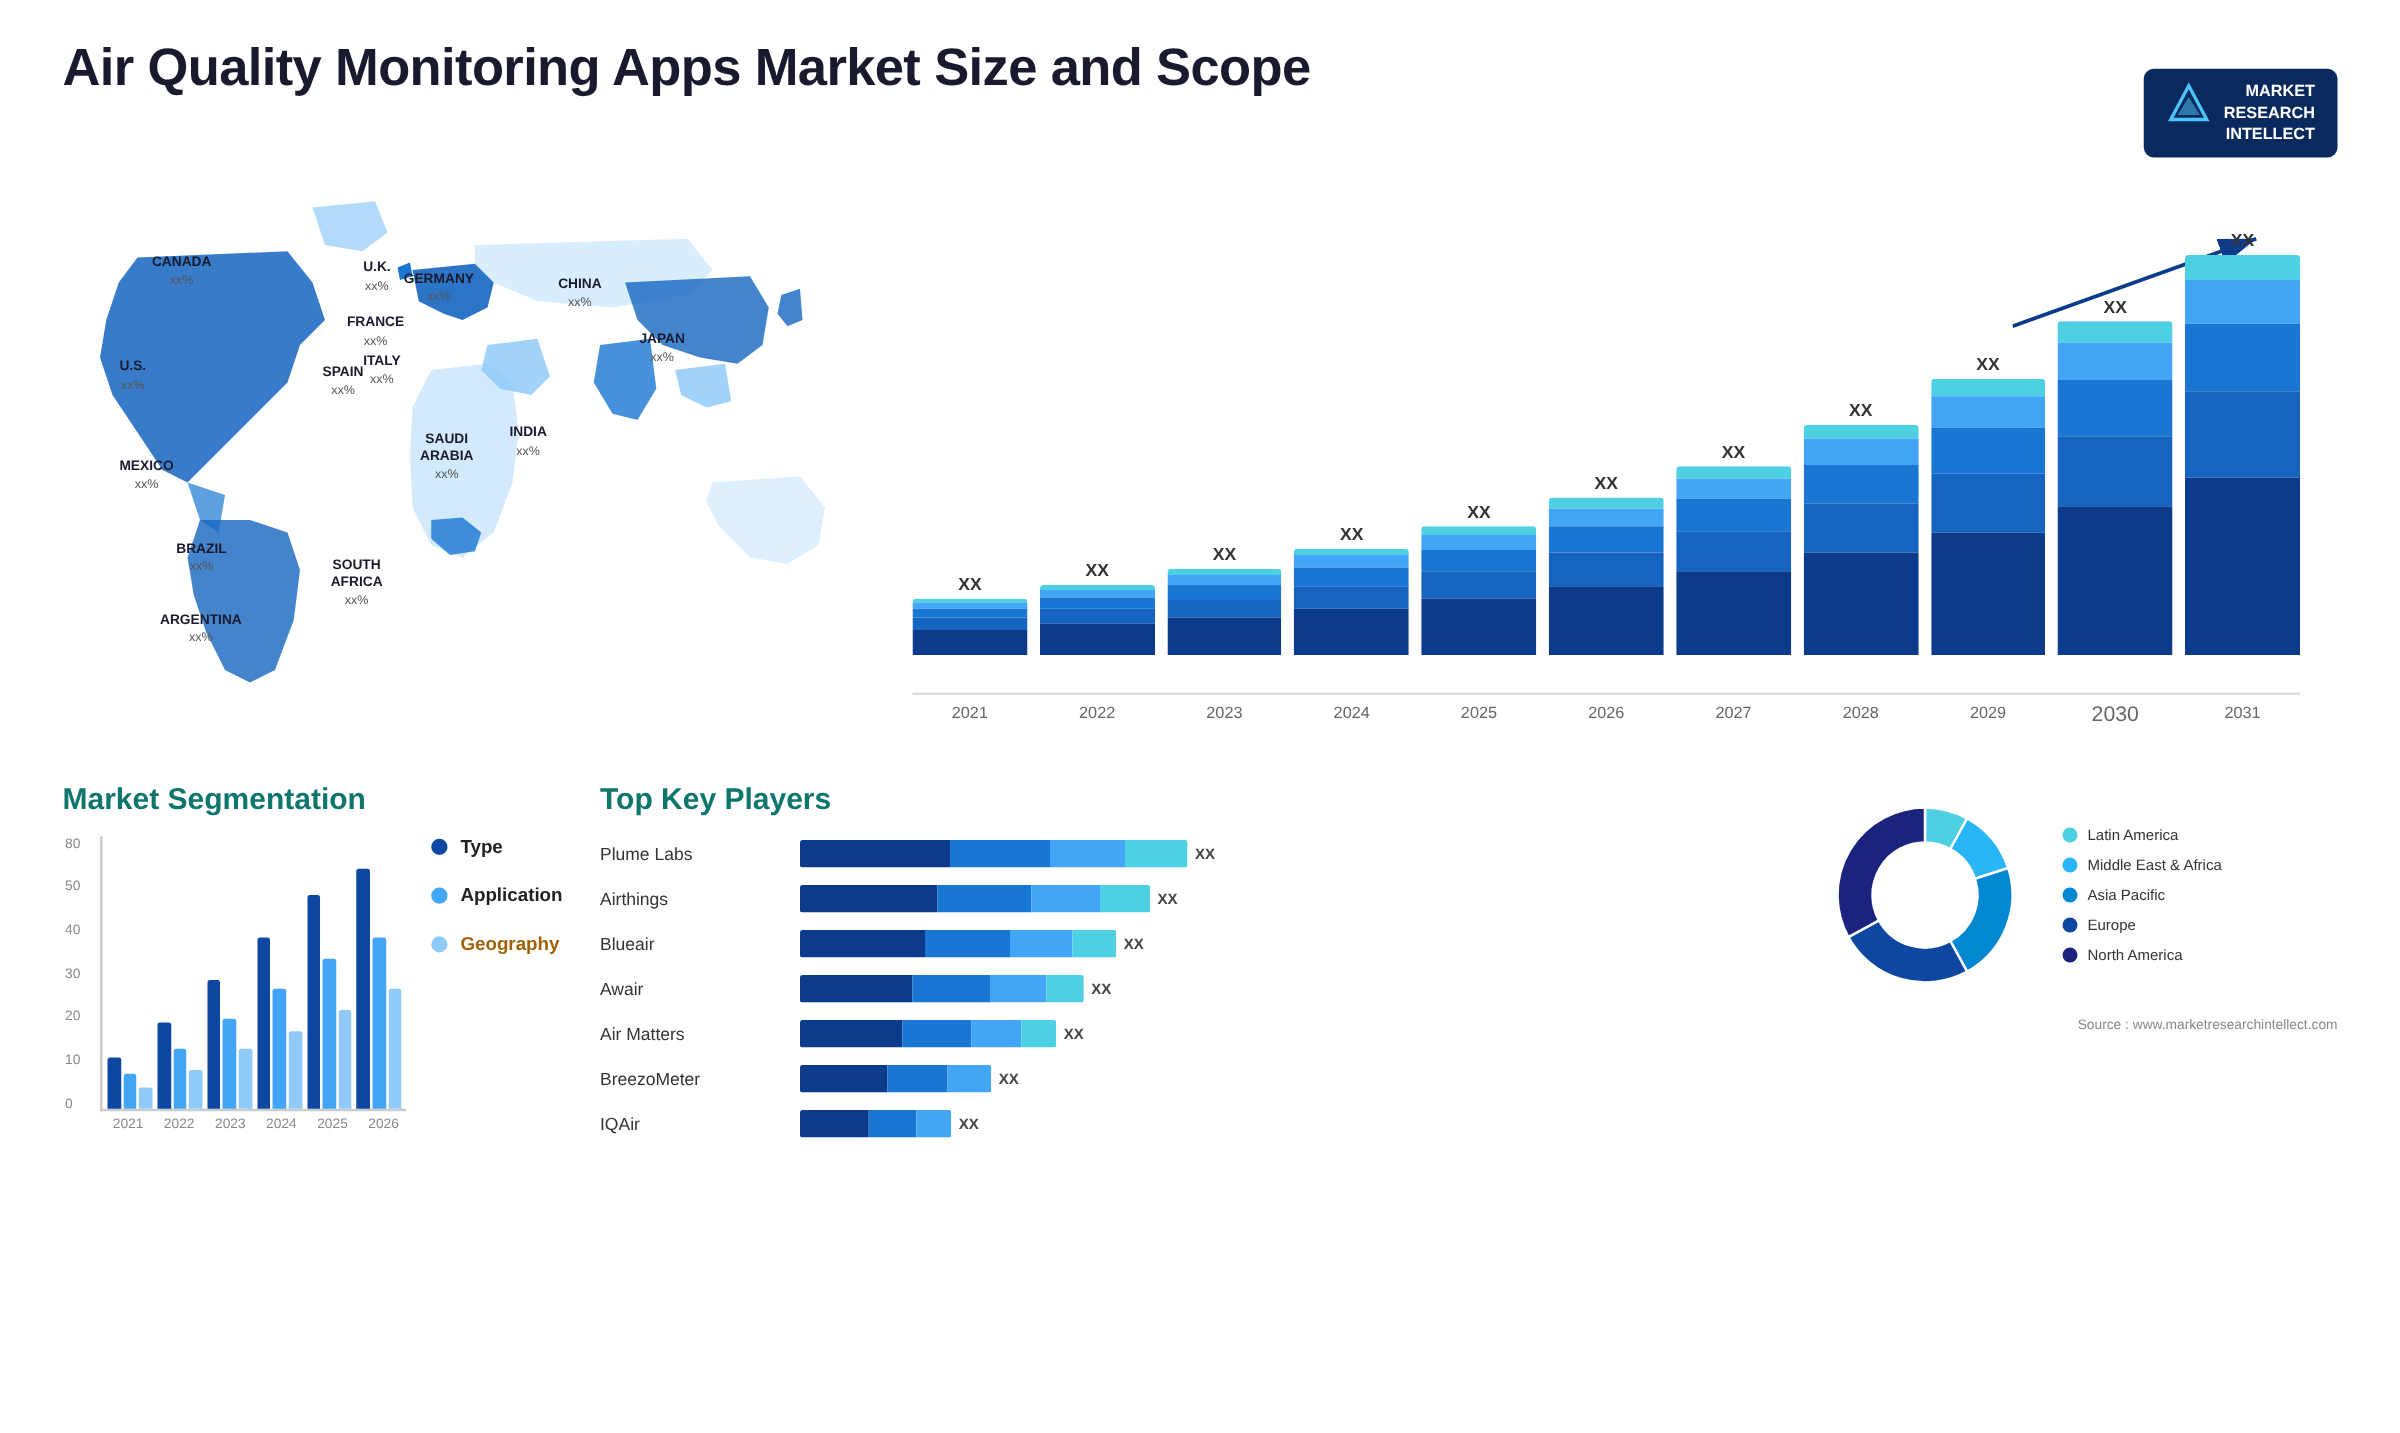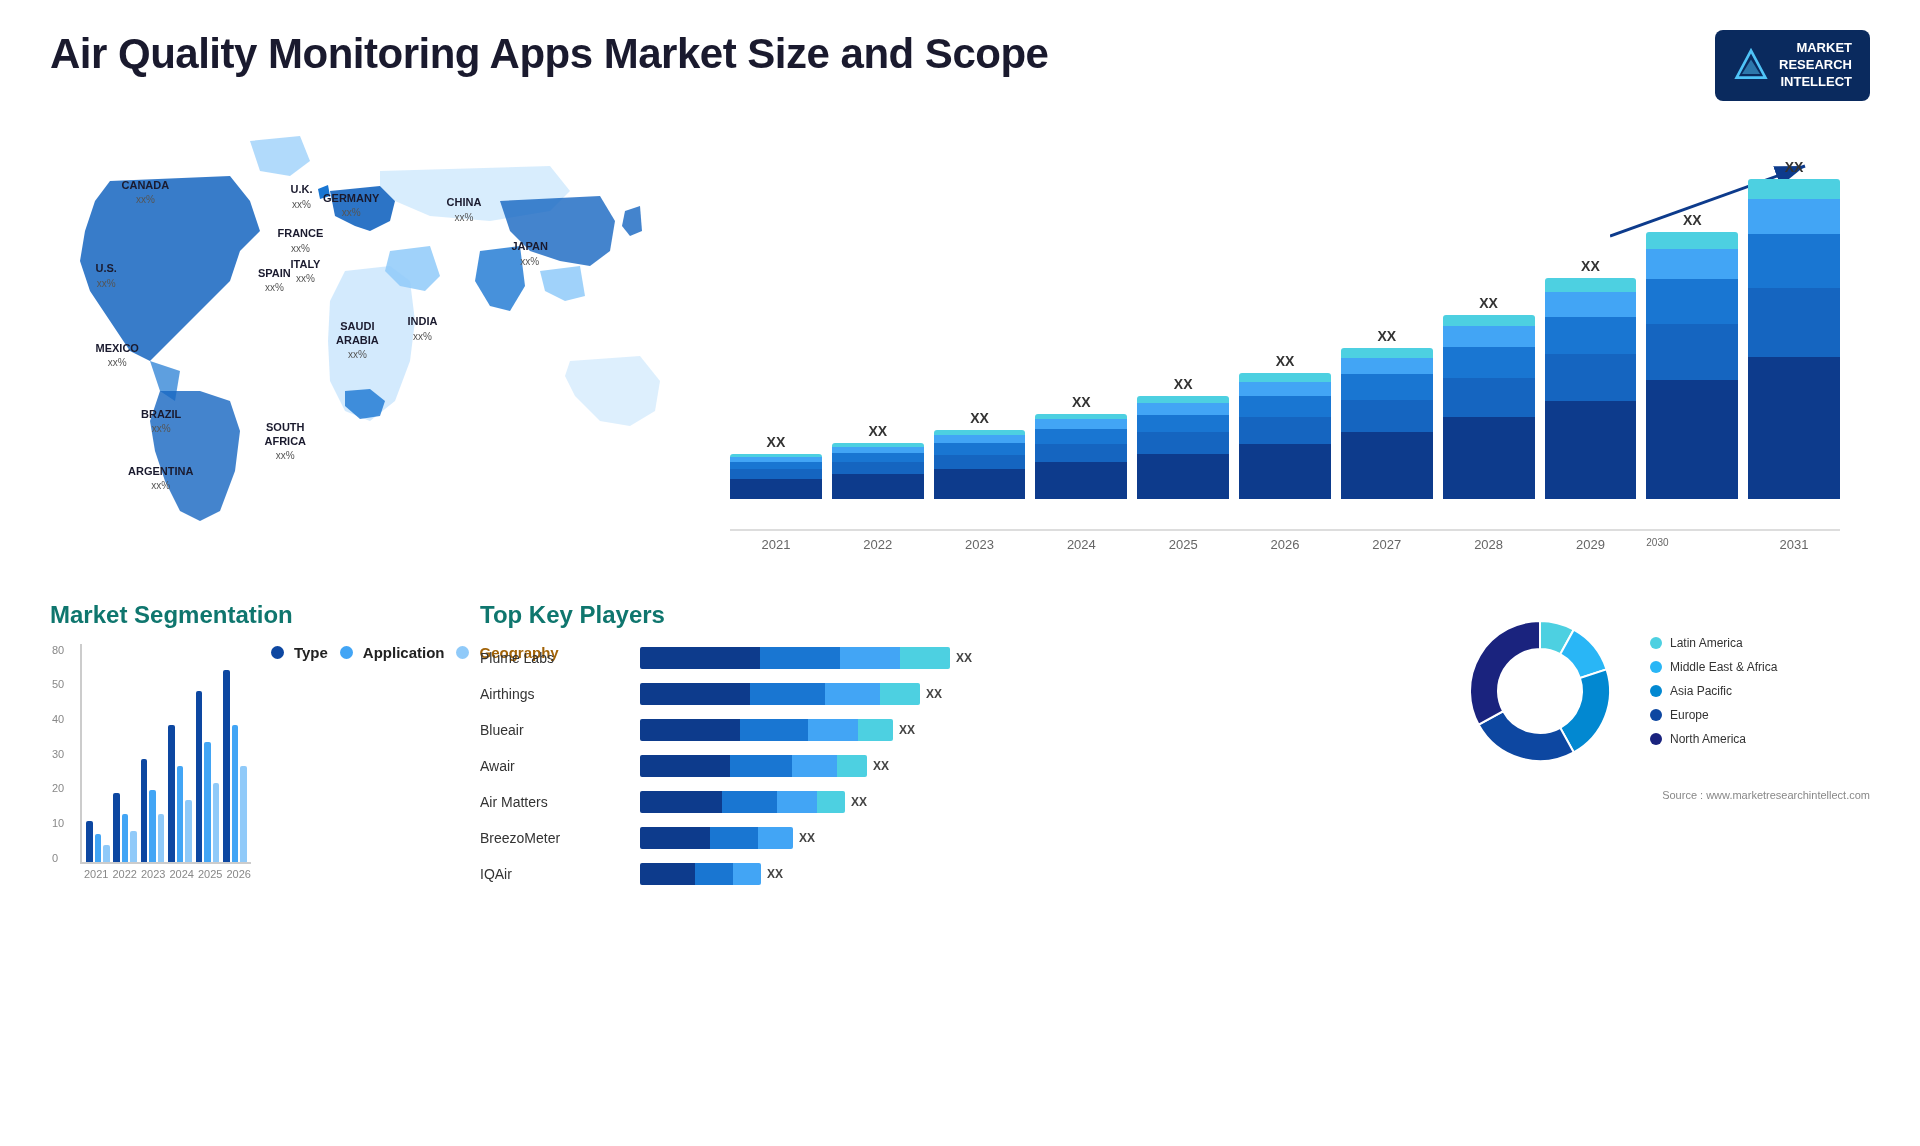--- a/index.html
+++ b/index.html
@@ -25,25 +25,25 @@
       margin-bottom: 20px;
     }
     .page-title {
       font-size: 42px;
       font-weight: 700;
       color: #1a1a2e;
       letter-spacing: -0.5px;
     }
     .logo-box {
       display: flex;
-      align-items: center;
       gap: 10px;
       background: #0a2a5e;
       padding: 10px 18px;
       border-radius: 8px;
+      margin-top: 25px;
     }
     .logo-icon {
       width: 36px;
       height: 36px;
     }
     .logo-text {
       color: #fff;
       font-size: 13px;
       font-weight: 700;
       line-height: 1.3;
@@ -68,21 +68,22 @@
       color: #555;
     }
     .section-title {
       font-size: 24px;
       font-weight: 700;
       color: #0f766e;
       margin-bottom: 15px;
     }
     .seg-legend {
       display: flex;
-      gap: 12px;
+      flex-direction: column;
+      gap: 22px;
     }
     .regional-legend {
       display: flex;
       flex-direction: column;
       gap: 10px;
     }
     .reg-legend-item {
       display: flex;
       align-items: center;
       gap: 8px;
@@ -393,21 +394,21 @@
           <div id="x-axis-labels" style="display:flex;gap:10px;margin-top:6px;padding-left:0;">
               <div style="flex: 1 1 0%; text-align: center; font-size: 13px; color: rgb(102, 102, 102);">2021</div>
               <div style="flex: 1 1 0%; text-align: center; font-size: 13px; color: rgb(102, 102, 102);">2022</div>
               <div style="flex: 1 1 0%; text-align: center; font-size: 13px; color: rgb(102, 102, 102);">2023</div>
               <div style="flex: 1 1 0%; text-align: center; font-size: 13px; color: rgb(102, 102, 102);">2024</div>
               <div style="flex: 1 1 0%; text-align: center; font-size: 13px; color: rgb(102, 102, 102);">2025</div>
               <div style="flex: 1 1 0%; text-align: center; font-size: 13px; color: rgb(102, 102, 102);">2026</div>
               <div style="flex: 1 1 0%; text-align: center; font-size: 13px; color: rgb(102, 102, 102);">2027</div>
               <div style="flex: 1 1 0%; text-align: center; font-size: 13px; color: rgb(102, 102, 102);">2028</div>
               <div style="flex: 1 1 0%; text-align: center; font-size: 13px; color: rgb(102, 102, 102);">2029</div>
-              <div style="flex: 1 1 0%; text-align: left; font-size: 10px; color: rgb(102, 102, 102);">2030</div>
+              <div style="flex: 1 1 0%; text-align: center; font-size: 17px; color: rgb(102, 102, 102);">2030</div>
               <div style="flex: 1 1 0%; text-align: center; font-size: 13px; color: rgb(102, 102, 102);">2031</div>
             </div>
         </div>
       </div>
     </div>
 
     <div class="bot-row">
 
       <div class="seg-col">
         <div class="section-title">Market Segmentation</div>

